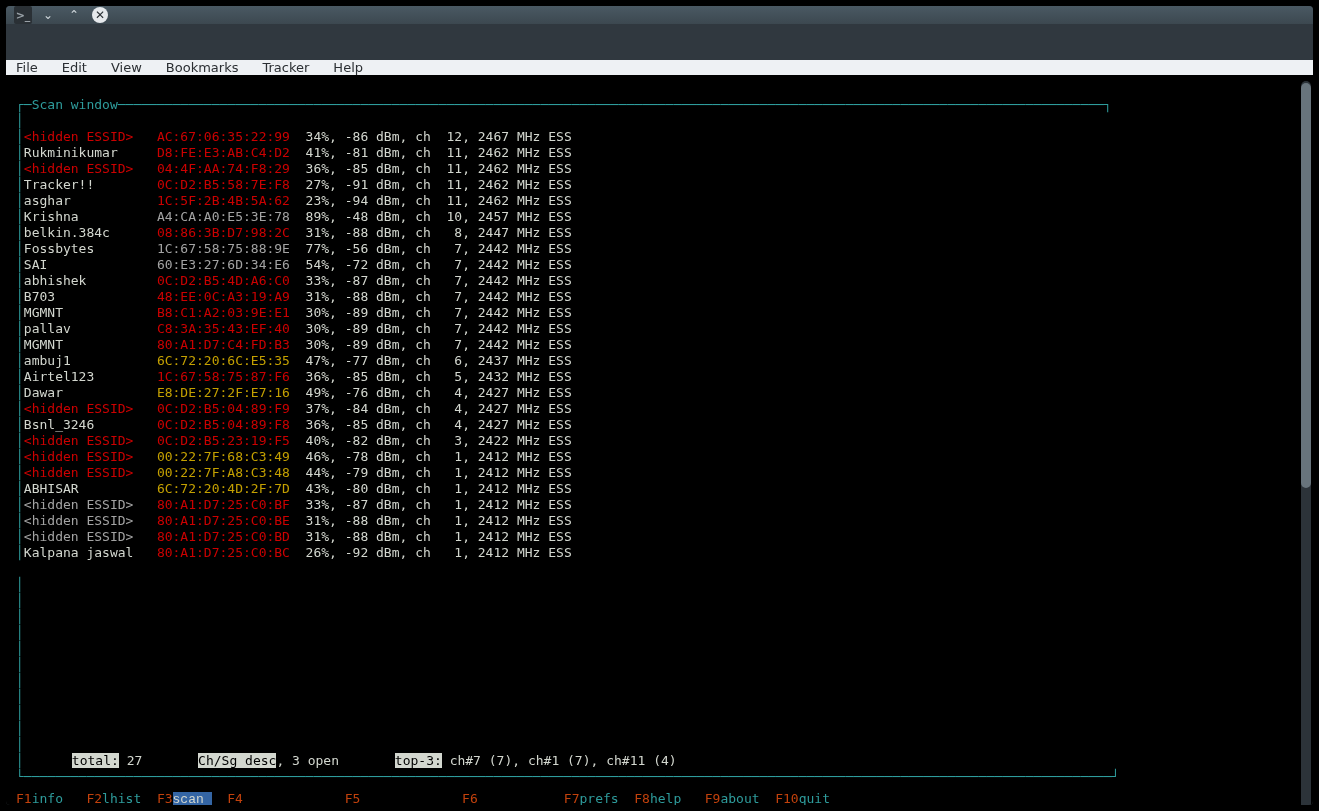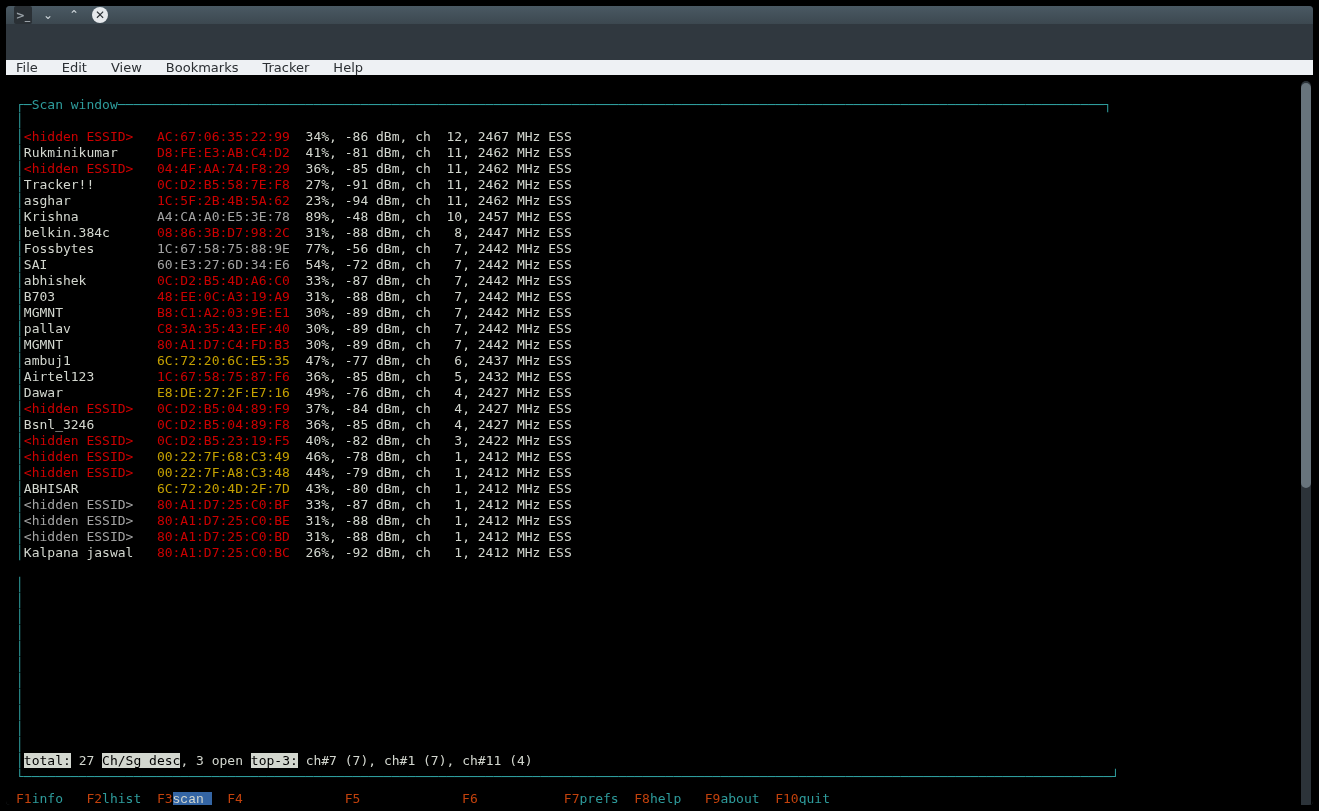--- a/index.html
+++ b/index.html
@@ -19,21 +19,21 @@
   .menubar .mitem { cursor:default; }
   .termwrap { flex:1; background:#000; position:relative; padding:4px 4px 0 4px; }
   .scrollbar { position:absolute; right:2px; top:6px; width:10px; height:96%; background:#2c3339; border-radius:5px; }
   .scrollbar .thumb { width:10px; background:#68747c; border-radius:5px; }
   .term { color:#d3d7cf; font-size:13px; line-height:16px; letter-spacing:0; font-family:"DejaVu Sans Mono","Liberation Mono",monospace; padding:2px 6px 2px 6px; white-space:pre; }
   .red { color:#cc0000; }
   .grn { color:#a3a3a3; }
   .wht { color:#d3d7cf; }
   .cyn { color:#2e9c9c; }
   .yel { color:#c4a000; }
-  .inv { background:#d3d7cf; color:#000; }
+  .inv { background:#d3d7cf; color:#000;margin-left:48px; }
   .hlblue { background:#3465a4; color:#d3d7cf;font-family:Liberation Mono, monospace; }
   .fkeys { margin-top:6px; }
   .fk { color:#c2410c;margin-top:10px; }
 </style>
 </head>
 <body>
 
 <div class="frame">
  <div class="window">
   <div class="titlebar">

